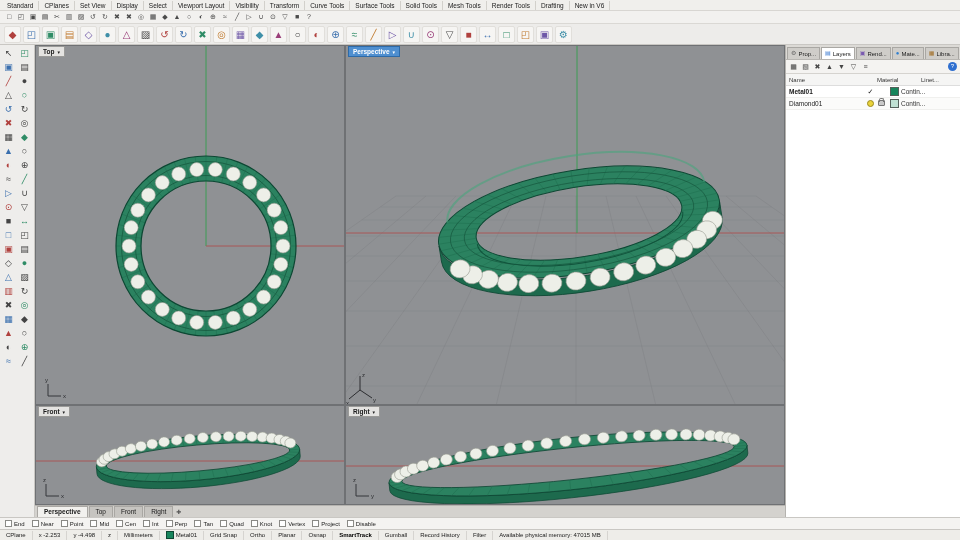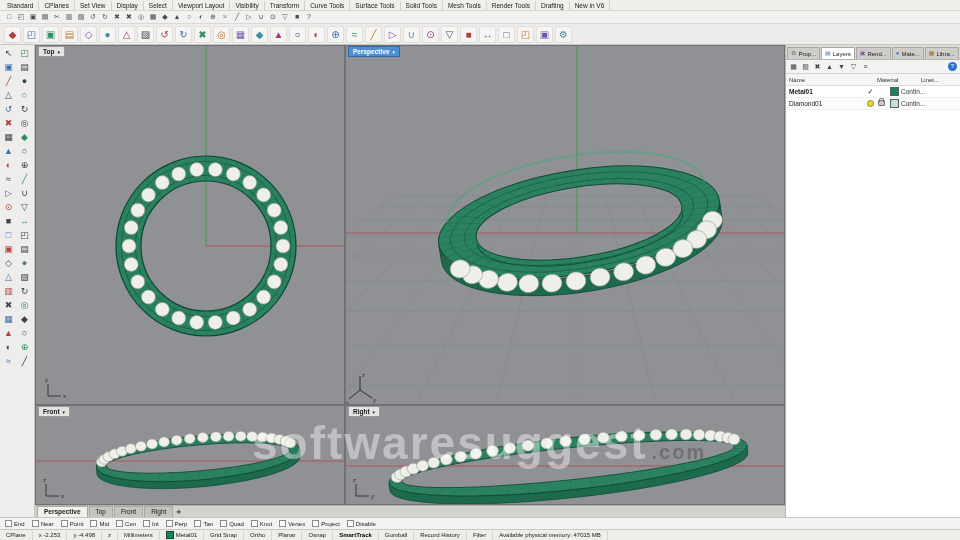--- a/index.html
+++ b/index.html
@@ -582,23 +582,20 @@
           <ellipse cx="161.9" cy="-9.4" rx="6" ry="5.5" fill="#edefe8" stroke="#989c92" stroke-width="0.6"></ellipse>
           <ellipse cx="167.6" cy="-7.2" rx="6" ry="5.5" fill="#edefe8" stroke="#989c92" stroke-width="0.6"></ellipse>
         </g>
         <line x1="10" y1="90" x2="10" y2="78" stroke="#35363a" stroke-width="1"></line>
         <line x1="10" y1="90" x2="23" y2="90" stroke="#35363a" stroke-width="1"></line>
         <text x="7" y="76" font-size="6" fill="#2c2d30">z</text>
         <text x="25" y="92" font-size="6" fill="#2c2d30">y</text>
       </svg>
   </div>
 
-  <div class="watermark">
-    <span>softwaresuggest</span><span class="wm-suffix">.com</span>
-  </div>
 
   <div class="panel">
     <div class="panel-tabs" id="panel-tabs">
         <div class="ptab">
           <span class="ticon" style="color: rgb(106, 106, 106);">⚙</span>
           <span>Prop...</span>
         </div>
         <div class="ptab active">
           <span class="ticon" style="color: rgb(58, 122, 208);">▤</span>
           <span>Layers</span>

